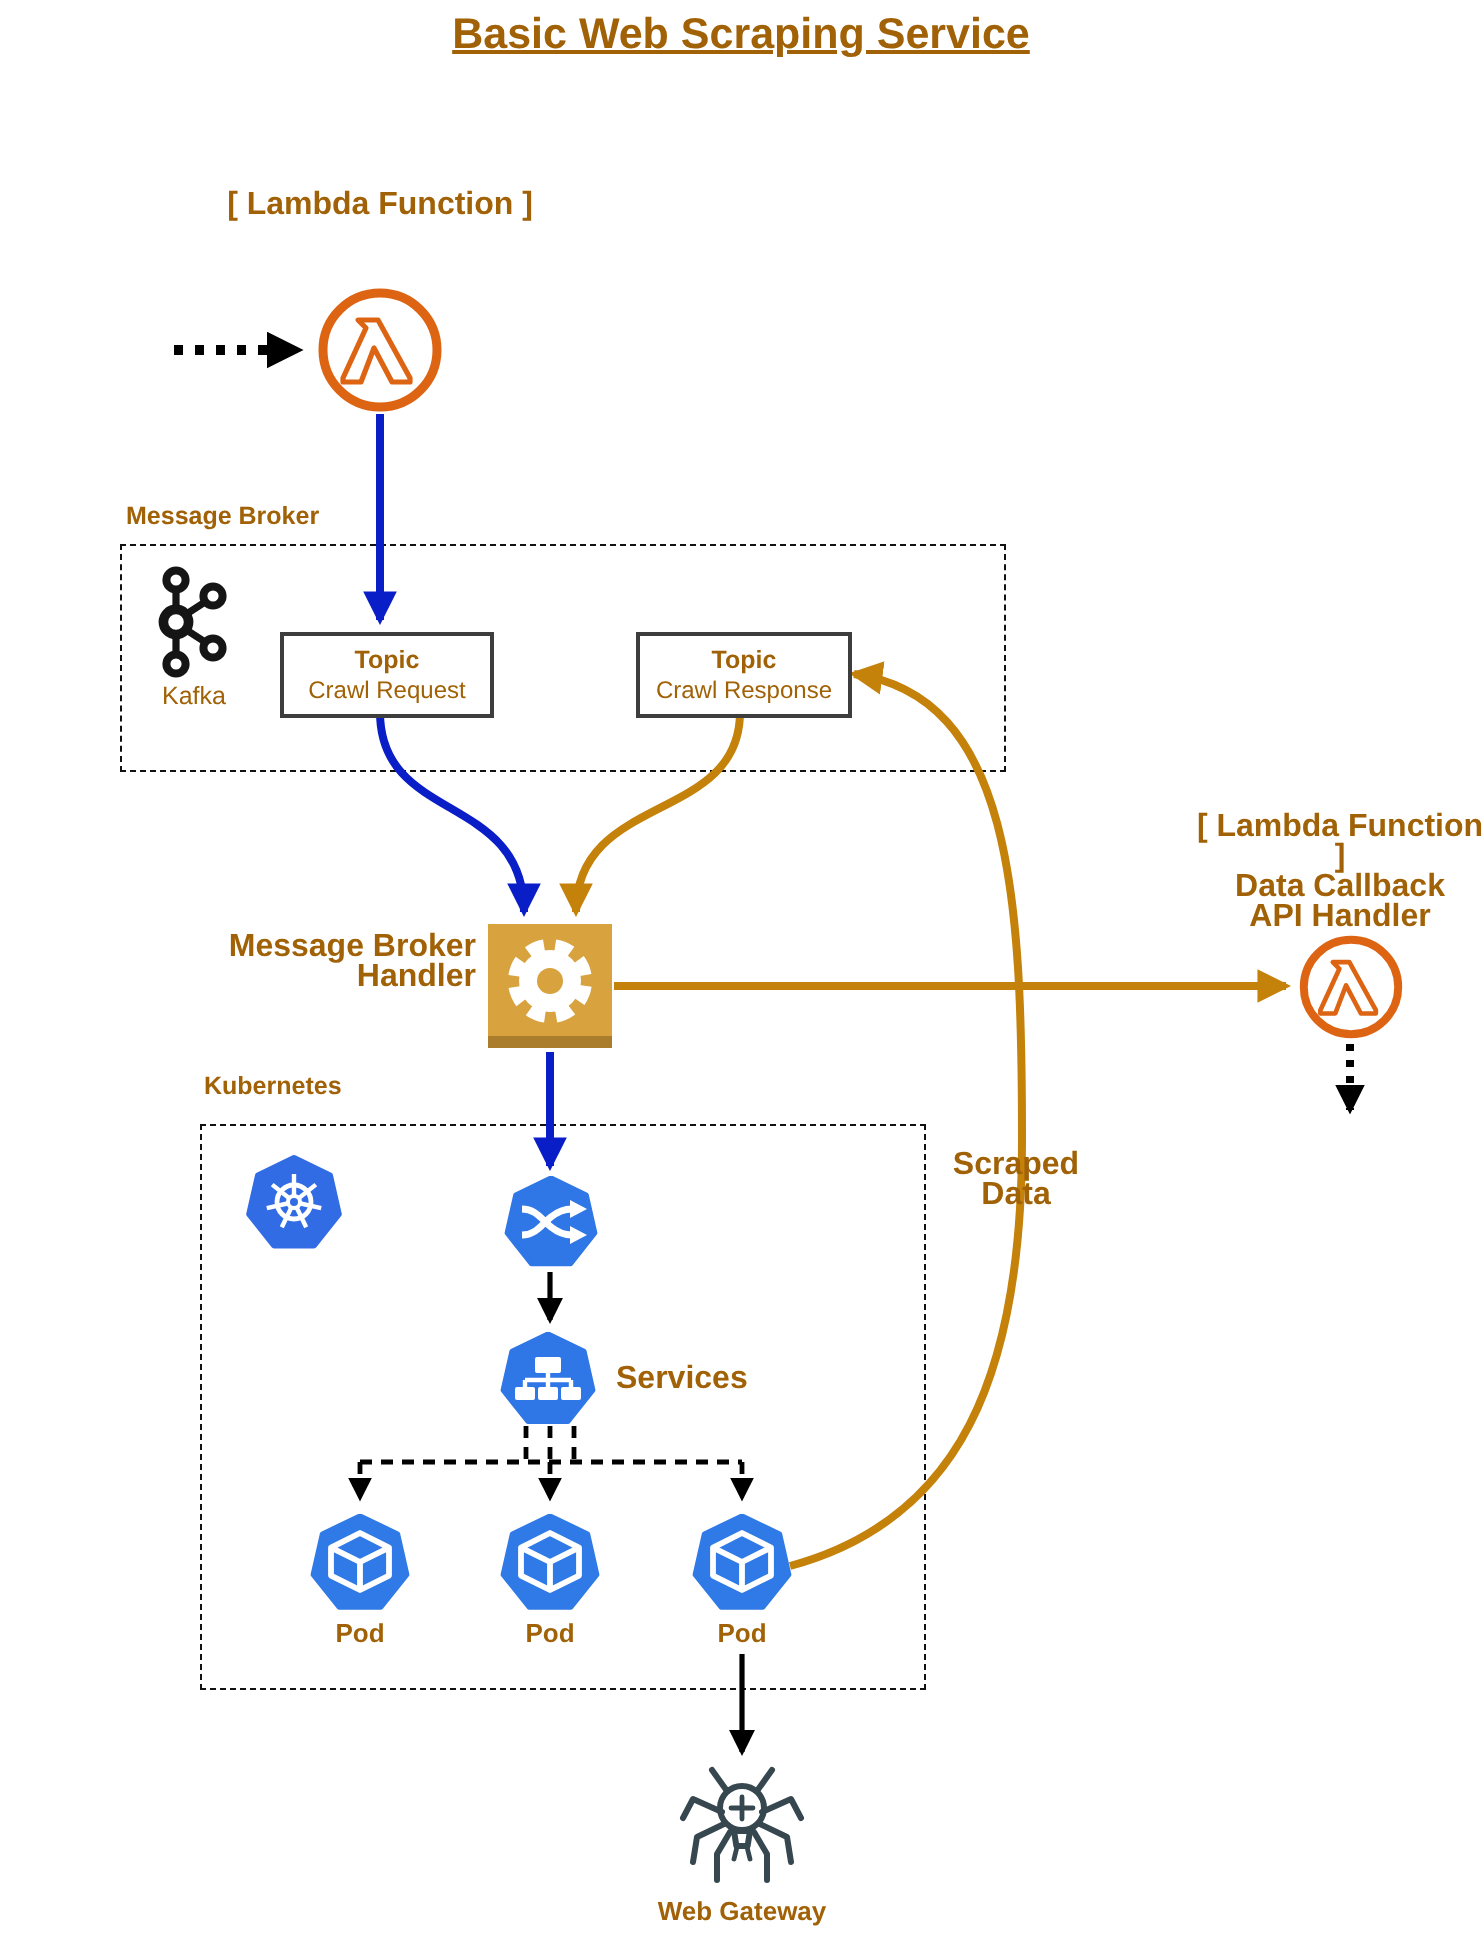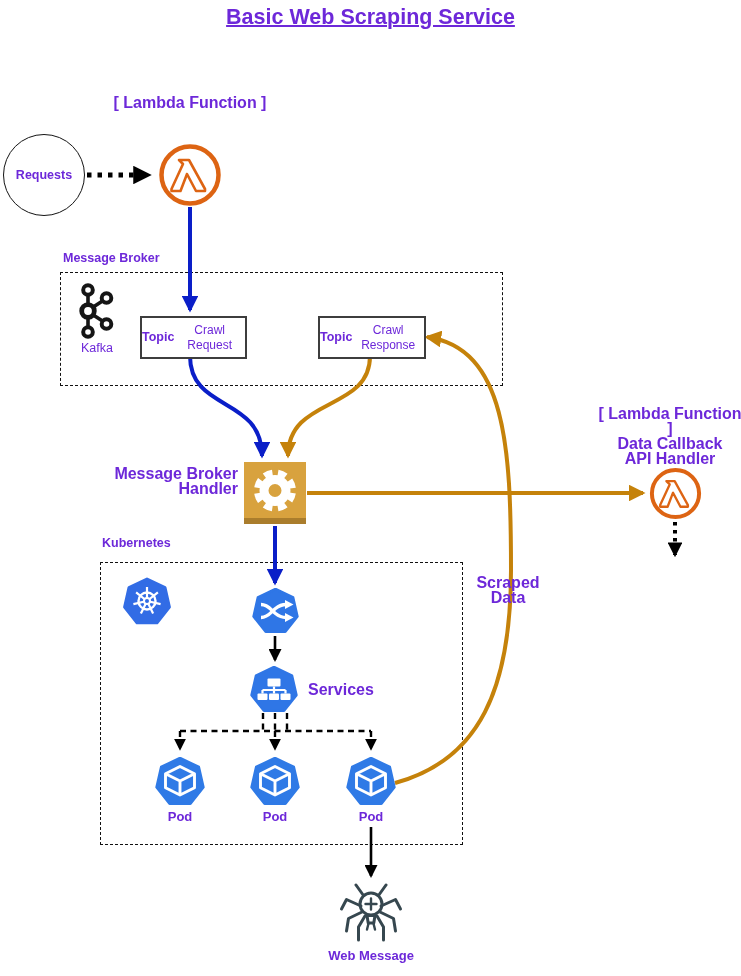--- a/index.html
+++ b/index.html
@@ -1,36 +1,36 @@
 <!DOCTYPE html>
 <html><head>
 <meta charset="utf-8">
 <style>
   html,body{margin:0;padding:0;background:#fff;}
   .stage{
     position:relative;width:741px;height:976px;background:#fff;
-    font-family:"Liberation Sans", sans-serif;color:#6d28d9;overflow:hidden;
+    font-family:"Liberation Sans", sans-serif;color:#a16207;overflow:hidden;
   }
   .title{
     position:absolute;top:5px;left:0;width:741px;text-align:center;
     font-size:21.5px;font-weight:bold;text-decoration:underline;
     text-decoration-thickness:2px;z-index:4;
   }
   .section-label{position:absolute;font-size:12.5px;font-weight:bold;z-index:3;}
   .dashed-rect{position:absolute;border:1.4px dashed #111;background:transparent;z-index:1;}
   .wires{position:absolute;top:0;left:0;z-index:2;}
   .node{position:absolute;z-index:3;}
   .circle-node{
     border:1.6px solid #141414;border-radius:50%;background:#fff;
     display:flex;flex-direction:column;align-items:center;justify-content:center;
     font-size:12.5px;font-weight:bold;text-align:center;line-height:16px;
   }
   .topic-box{
     border:2px solid #3d3d3d;background:#fff;
-    display:flex;flex-direction:row;align-items:center;justify-content:center;
+    display:flex;flex-direction:column;align-items:center;justify-content:center;
     text-align:center;line-height:15px;
   }
   .topic-box .t1{font-size:12.5px;font-weight:bold;}
   .topic-box .t2{font-size:12px;}
   .lbl{position:absolute;font-size:16px;font-weight:bold;text-align:center;line-height:15px;z-index:3;}
   .lbl.left-list{text-align:right;}
   .kafka-lbl{font-weight:normal;font-size:12.5px;}
   svg{display:block;}
 </style>
 </head>
@@ -71,23 +71,20 @@
     <path d="M275,526 L275,583" stroke="#0a1ec8" stroke-width="4" fill="none" marker-end="url(#mk-blue)"></path>
     <path d="M275,636 L275,660" stroke="#000" stroke-width="2.6" fill="none" marker-end="url(#mk-black)"></path>
     <path d="M263,713 L263,731 M275,713 L275,731 M287,713 L287,731 M180,731 L371,731" stroke="#000" stroke-width="2.4" stroke-dasharray="6,4.5" fill="none"></path>
     <path d="M180,731 L180,749" stroke="#000" stroke-width="2.4" stroke-dasharray="6,4.5" fill="none" marker-end="url(#mk-black)"></path>
     <path d="M275,731 L275,749" stroke="#000" stroke-width="2.4" stroke-dasharray="6,4.5" fill="none" marker-end="url(#mk-black)"></path>
     <path d="M371,731 L371,749" stroke="#000" stroke-width="2.4" stroke-dasharray="6,4.5" fill="none" marker-end="url(#mk-black)"></path>
     <path d="M371,827 L371,876" stroke="#000" stroke-width="2.6" fill="none" marker-end="url(#mk-black)"></path>
     <path d="M675,522 L675,555" stroke="#000" stroke-width="4" stroke-dasharray="3.5,4.5" fill="none" marker-end="url(#mk-black-thick)"></path>
   </svg>
 
-  <div class="node circle-node" style="left:3px;top:134px;width:80px;height:80px;">
-    <span>Requests</span>
-  </div>
 
   <div class="lbl" style="left:90px;top:95px;width:200px;">
     <div>[ Lambda Function ]</div>
   </div>
   <div class="node" style="left:158px;top:143px;">
     <svg width="64" height="64" viewBox="0 0 64 64">
       <circle cx="32" cy="32" r="28.5" fill="#fff" stroke="#dd6413" stroke-width="4.5"></circle>
       <path d="M21,17 h10 l16,29 v2 h-9 l-9,-17 -6.5,17 h-9 v-2 l11.5,-25 z" fill="none" stroke="#dd6413" stroke-width="2.6" stroke-linejoin="round"></path>
     </svg>
   </div>
@@ -223,15 +220,15 @@
         <path d="M22,23 L7.5,16.5 L2.5,26"></path>
         <path d="M23,29 L9.5,35.5 L7.5,48"></path>
         <path d="M26,33 L19.5,44 L19.5,57"></path>
         <path d="M39.5,12.5 L47,2"></path>
         <path d="M42,23 L56.5,16.5 L61.5,26"></path>
         <path d="M41,29 L54.5,35.5 L56.5,48"></path>
         <path d="M38,33 L44.5,44 L44.5,57"></path>
       </g>
     </svg>
   </div>
-  <div class="lbl" style="left:311px;top:948px;width:120px;font-size:13px;">Web Message</div>
+  <div class="lbl" style="left:311px;top:948px;width:120px;font-size:13px;">Web Gateway</div>
 
 </div>
 
 </body></html>

